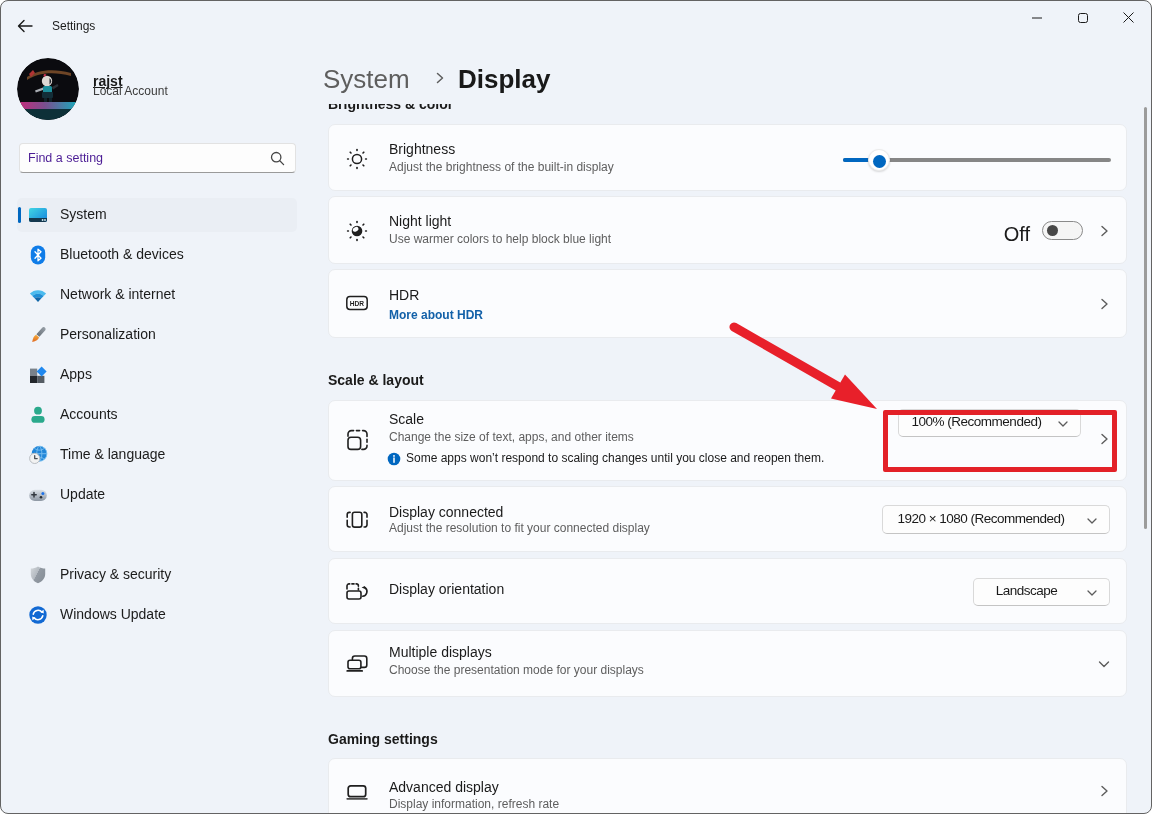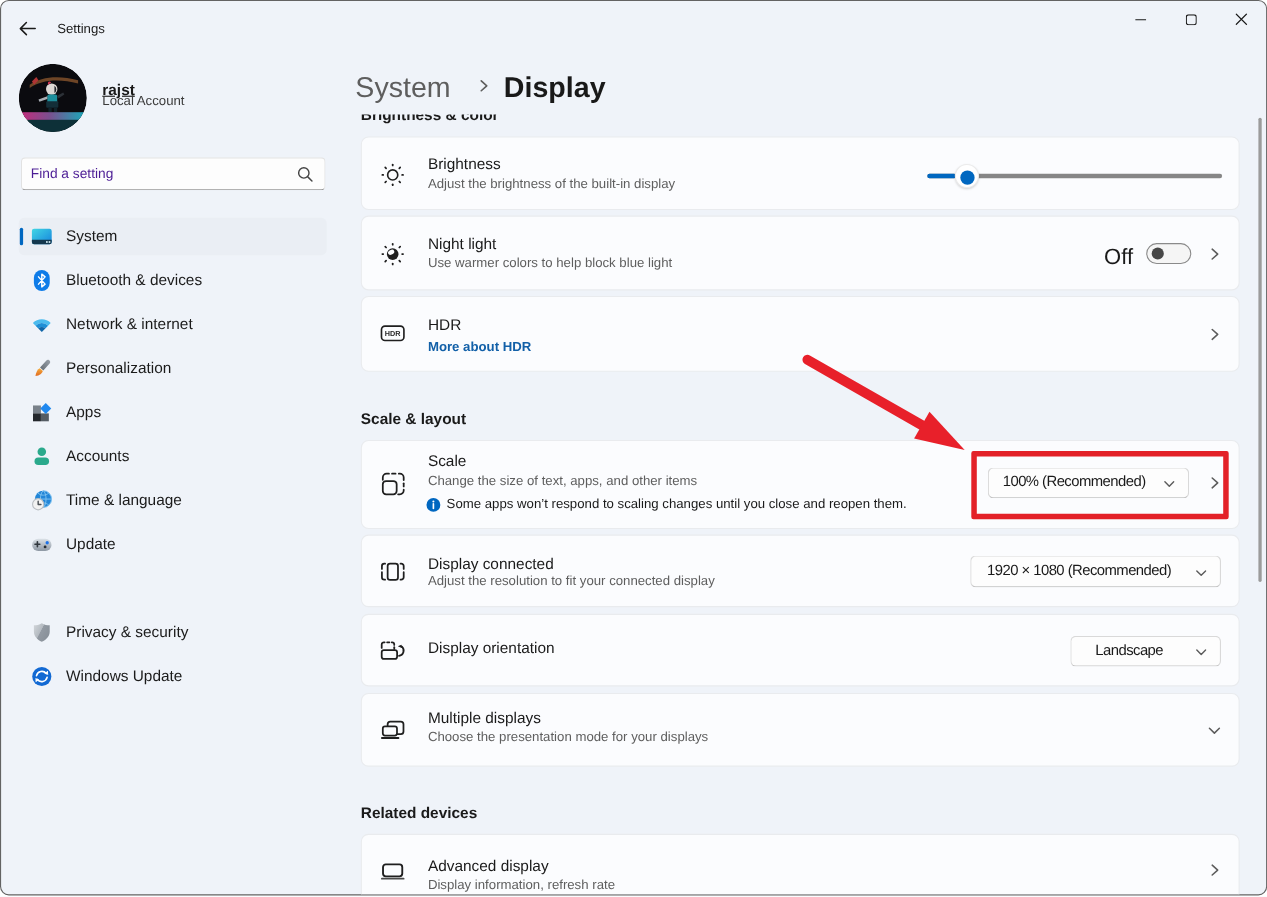--- a/index.html
+++ b/index.html
@@ -297,21 +297,21 @@
           </g>
         </svg>
       <div class="ctit" style="top:10px">Scale</div>
       <div class="csub" style="top:29px">Change the size of text, apps, and other items</div>
       <svg style="position:absolute;left:58px;top:51px" width="14" height="14" viewBox="0 0 14 14">
           <circle cx="7" cy="7" r="6.3" fill="#0067c0"></circle>
           <path d="M7 6 V10.2" stroke="#fff" stroke-width="1.5" stroke-linecap="round"></path>
           <circle cx="7" cy="3.9" r="0.95" fill="#fff"></circle>
         </svg>
       <div style="position:absolute;left:77px;top:50px;font-size:12px;color:#1a1a1a">Some apps won’t respond to scaling changes until you close and reopen them.</div>
-      <div class="drop" style="right:45px;top:24px;width:183px;height:28px">
+      <div class="drop" style="right:45px;top:8px;width:183px;height:28px">
           <span style="padding-right:26px">100% (Recommended)</span>
           <svg style="position:absolute;right:12px;top:10px" width="10" height="8" viewBox="0 0 10 8">
             <path d="M1 2 L5 6 L9 2" stroke="#5c5c5c" stroke-width="1.3" fill="none" stroke-linecap="round" stroke-linejoin="round"></path>
           </svg>
         </div>
       <svg class="chev" style="top:32px" width="12" height="12" viewBox="0 0 12 12">
           <path d="M4 1.5 L9 6 L4 10.5" stroke="#5c5c5c" stroke-width="1.4" fill="none" stroke-linecap="round" stroke-linejoin="round"></path>
         </svg>
     </div>
 
@@ -364,21 +364,21 @@
             <path d="M2.2 17.9 H17.2" stroke-width="1.7"></path>
           </g>
         </svg>
       <div class="ctit" style="top:13px">Multiple displays</div>
       <div class="csub" style="top:32px">Choose the presentation mode for your displays</div>
       <svg class="chev" style="top:27px" width="12" height="12" viewBox="0 0 12 12">
           <path d="M1.5 4 L6 8.5 L10.5 4" stroke="#5c5c5c" stroke-width="1.4" fill="none" stroke-linecap="round" stroke-linejoin="round"></path>
         </svg>
     </div>
 
-    <div class="h2" style="top:627px">Related devices</div>
+    <div class="h2" style="top:627px">Gaming settings</div>
 
     <div class="card" style="top:654px;height:85px">
       <svg class="cico" style="top:22px" width="24" height="24" viewBox="0 0 24 24">
           <g stroke="#1f1f1f" stroke-width="1.7" fill="none" stroke-linecap="round">
             <rect x="3.2" y="4.8" width="17.5" height="10.9" rx="2.5"></rect>
             <path d="M2.2 17.8 H21.9" stroke="#4a4a4a"></path>
           </g>
         </svg>
       <div class="ctit" style="top:20px">Advanced display</div>
       <div class="csub" style="top:38px">Display information, refresh rate</div>

